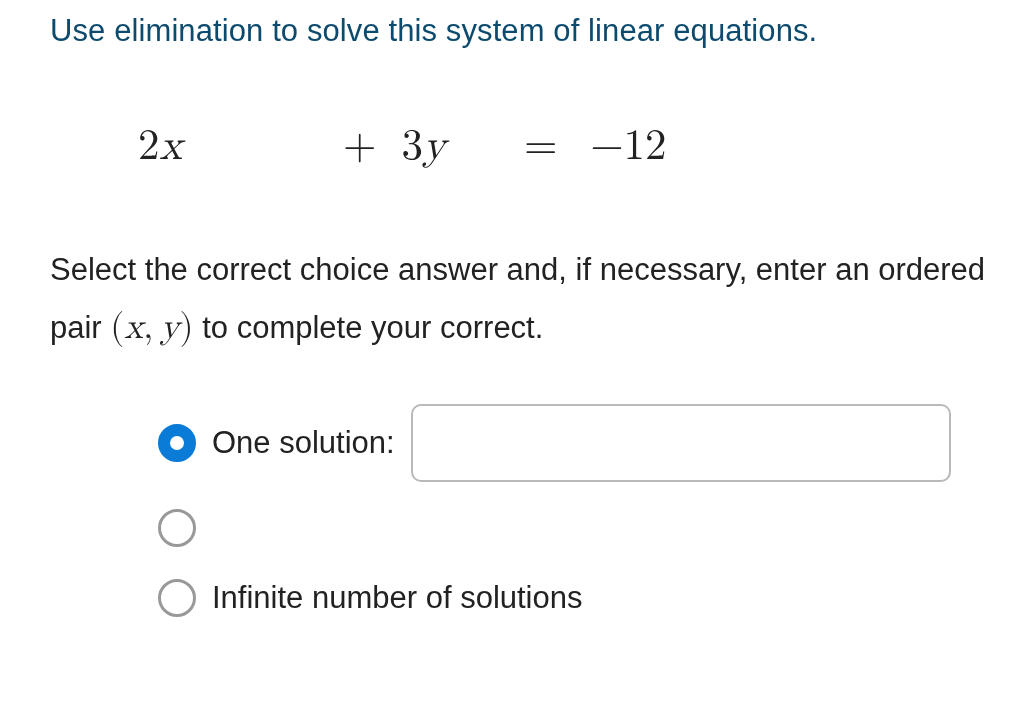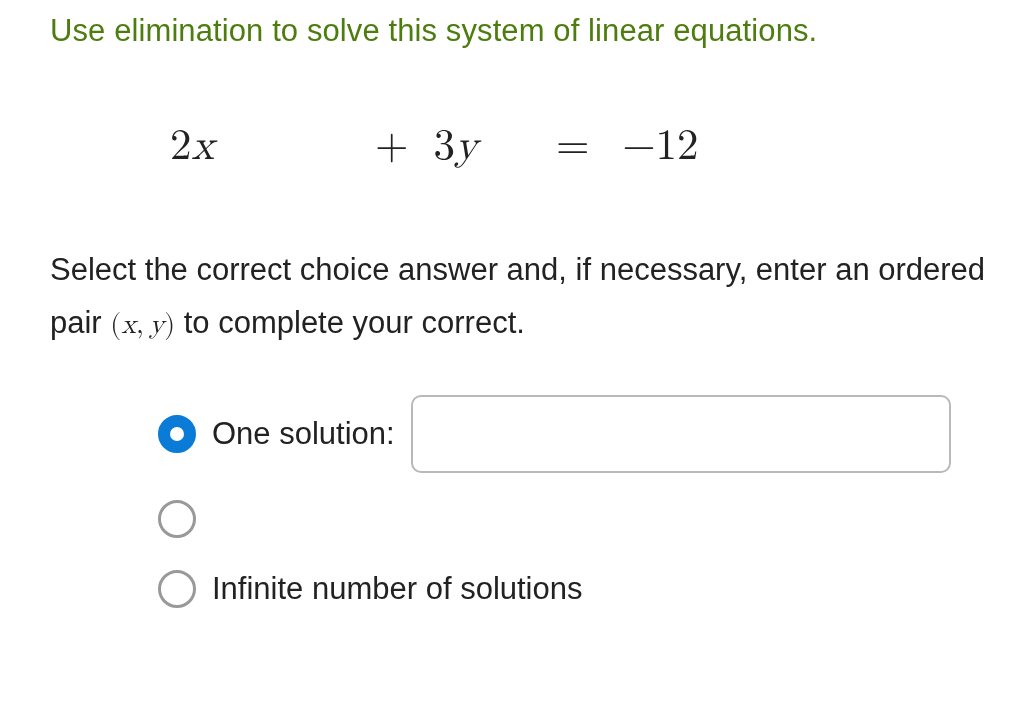--- a/index.html
+++ b/index.html
@@ -10,26 +10,26 @@
     font-family: "Segoe UI", "Helvetica Neue", Arial, sans-serif;
     color: #222;
     background: #fff;
   }
   .page {
     padding: 10px 0 0 50px;
   }
   .instruction {
     font-size: 31px;
     line-height: 1.35;
-    color: #4d7c0f;
+    color: #0c4a6e;
     margin-bottom: 58px;
     letter-spacing: 0.1px;
   }
   .equations {
-    margin-left: 120px;
+    margin-left: 88px;
     margin-bottom: 62px;
   }
   .math-row {
     font-family: "Cambria Math", "STIXGeneral", "Latin Modern Math", "Times New Roman", serif;
     font-size: 43px;
     line-height: 1.68;
     white-space: nowrap;
   }
   .mi { font-style: italic; }
   .cell { display: inline-block; text-align: left; }
@@ -39,21 +39,21 @@
   .c4 { width: 70px; text-align: center; }
   .c5 { width: 120px; }
 
   .prompt {
     font-size: 31px;
     line-height: 1.7;
     margin-bottom: 46px;
   }
   .inline-math {
     font-family: "Cambria Math", "STIXGeneral", "Latin Modern Math", "Times New Roman", serif;
-    font-size: 28px;
+    font-size: 36px;
   }
   .choices {
     margin-left: 108px;
     font-size: 31px;
   }
   .choice-row {
     display: flex;
     align-items: center;
     margin-bottom: 22px;
     min-height: 48px;

